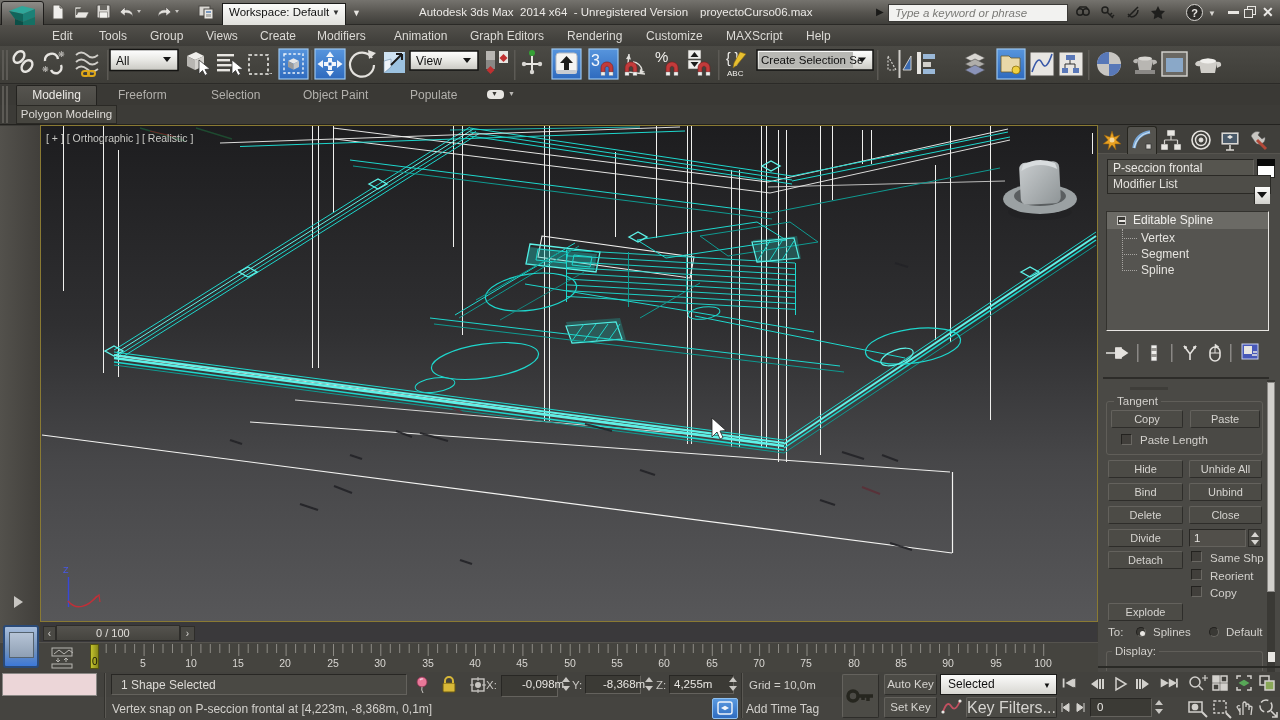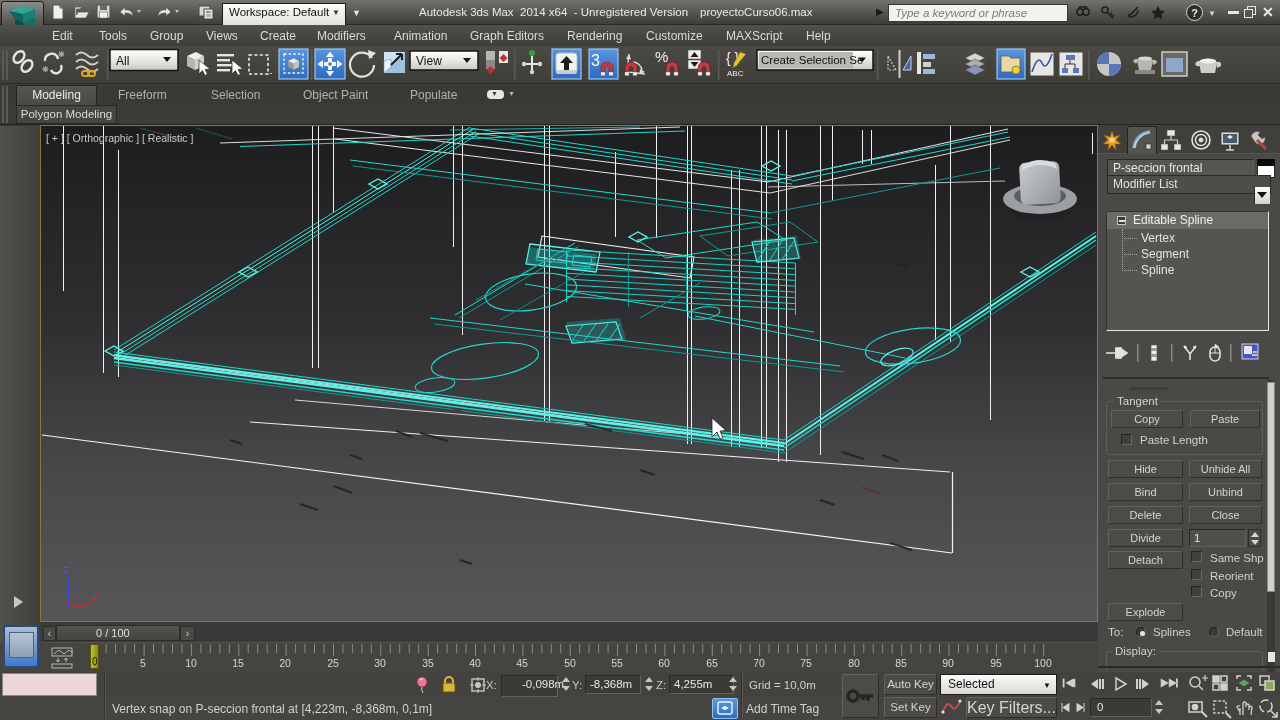--- a/index.html
+++ b/index.html
@@ -694,20 +694,21 @@
 <div class="abs" style="left:9px;top:632px;width:25px;height:26px;background:linear-gradient(#b6c4d6,#8fa0b4);border:1px solid #55636f;"></div>
 
 <div class="abs" style="left:0;top:672px;width:1280px;height:25px;background:#43423e;"></div>
 <div class="abs" style="left:0;top:697px;width:1280px;height:23px;background:#454440;"></div>
 
 <div class="abs" style="left:2px;top:673px;width:95px;height:23px;background:#ecd6d8;border:1px solid #8a8885;"></div>
 <div class="abs" style="left:2px;top:721px;width:95px;height:22px;background:#ef4444;border:1px solid #8a8885;color:#141414;font-family:'Liberation Mono',monospace;font-size:11px;line-height:20px;padding-left:4px;white-space:nowrap;overflow:hidden;">Welcome to Mi<span style="border-left:4px solid #141414;height:10px;display:inline-block;margin-left:1px;">&nbsp;</span></div>
 
 <div class="abs" style="left:104px;top:673px;width:2px;height:45px;background:#33322e;border-right:1px solid #5a5853;"></div>
 
+<div class="abs sunken" style="left:111px;top:674px;width:296px;height:21px;background:#4a4944;color:#dedcd8;font-size:12px;line-height:20px;padding-left:9px;">1 Shape Selected</div>
 <svg class="abs" style="left:410px;top:673px;" width="100" height="23" viewBox="0 0 100 23">
  <g transform="translate(8,3)">
         <circle cx="4" cy="6" r="5" fill="#e87898" stroke="#8a3050" stroke-width=".8"></circle>
         <path d="M4 11 q-1 3 1 6" stroke="#c8c6c2" fill="none"></path>
         <path d="M2 4 a3 3 0 0 1 3 -1" stroke="#f8d0e0" fill="none" stroke-width="1.2"></path>
       </g>
  <g transform="translate(33,3)">
         <rect x="0" y="7" width="12" height="9" rx="1" fill="#d8b838" stroke="#6a5810"></rect>
         <path d="M2 7 v-2 a4 4 0 0 1 8 0 v2" fill="none" stroke="#d8b838" stroke-width="2"></path>
       </g>
@@ -716,21 +717,21 @@
         <circle cx="8" cy="8" r="3" fill="#c8c6c2"></circle>
         <path d="M8 0 v4 M8 12 v4 M0 8 h4 M12 8 h4" stroke="#c8c6c2"></path>
       </g>
 </svg>
 <div class="abs" style="left:486px;top:679px;color:#c8c6c2;font-size:11.5px;">X:</div>
 <div class="abs sunken" style="left:501px;top:675px;width:57px;height:22px;color:#e8e6e2;font-size:11.5px;line-height:17px;padding-left:20px;">-0,098m</div>
 <svg class="abs" style="left:560px;top:675px;" width="12" height="19" viewBox="0 0 12 19">
       <path d="M2 7 l4 -5 4 5 Z M2 11 l4 5 4 -5 Z" fill="#c8c6c2"></path>
     </svg>
 <div class="abs" style="left:572px;top:679px;color:#c8c6c2;font-size:11.5px;">Y:</div>
-<div class="abs sunken" style="left:585px;top:675px;width:56px;height:19px;color:#e8e6e2;font-size:11.5px;line-height:17px;padding-left:4px;">-8,368m</div>
+<div class="abs sunken" style="left:585px;top:675px;width:56px;height:19px;color:#e8e6e2;font-size:11.5px;line-height:17px;padding-left:17px;">-8,368m</div>
 <svg class="abs" style="left:643px;top:675px;" width="12" height="19" viewBox="0 0 12 19">
       <path d="M2 7 l4 -5 4 5 Z M2 11 l4 5 4 -5 Z" fill="#c8c6c2"></path>
     </svg>
 <div class="abs" style="left:656px;top:679px;color:#c8c6c2;font-size:11.5px;">Z:</div>
 <div class="abs sunken" style="left:669px;top:675px;width:65px;height:19px;color:#e8e6e2;font-size:11.5px;line-height:17px;padding-left:4px;">4,255m</div>
 <svg class="abs" style="left:727px;top:675px;" width="12" height="19" viewBox="0 0 12 19">
       <path d="M2 7 l4 -5 4 5 Z M2 11 l4 5 4 -5 Z" fill="#c8c6c2"></path>
     </svg>
 <div class="abs" style="left:741px;top:673px;width:2px;height:45px;background:#33322e;border-right:1px solid #5a5853;"></div>
 <div class="abs" style="left:749px;top:679px;color:#d2d0cc;font-size:11.5px;">Grid = 10,0m</div>

